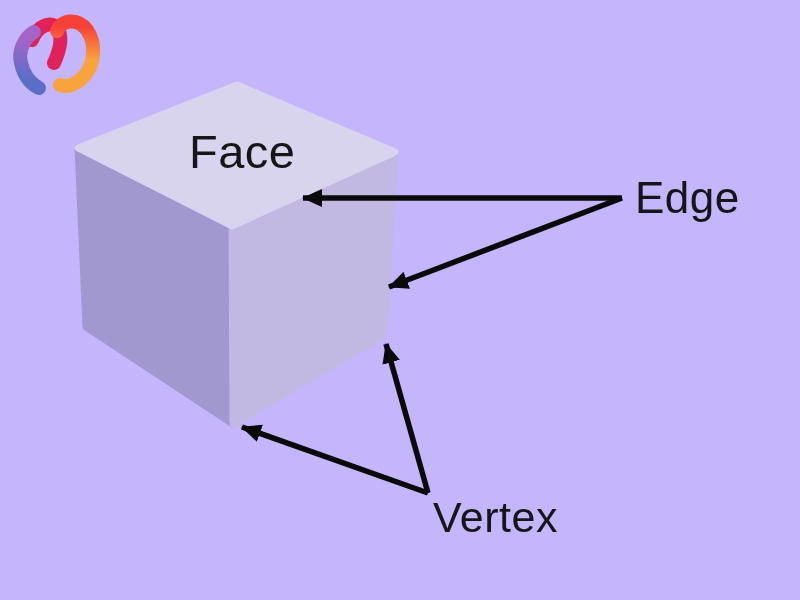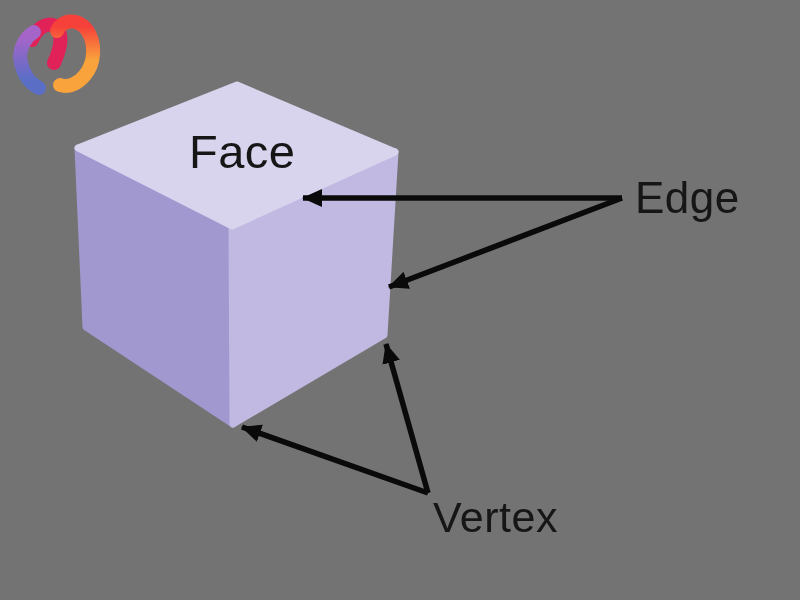--- a/index.html
+++ b/index.html
@@ -5,21 +5,21 @@
   html, body {
     margin: 0;
     padding: 0;
     background: #ffffff;
     font-family: "Liberation Sans", sans-serif;
   }
   .canvas {
     position: relative;
     width: 800px;
     height: 600px;
-    background: #737373;
+    background: #c4b5fd;
     overflow: hidden;
   }
   .canvas svg {
     position: absolute;
     left: 0;
     top: 0;
   }
   .diagram-label {
     font-family: "Liberation Sans", sans-serif;
     font-weight: 400;

